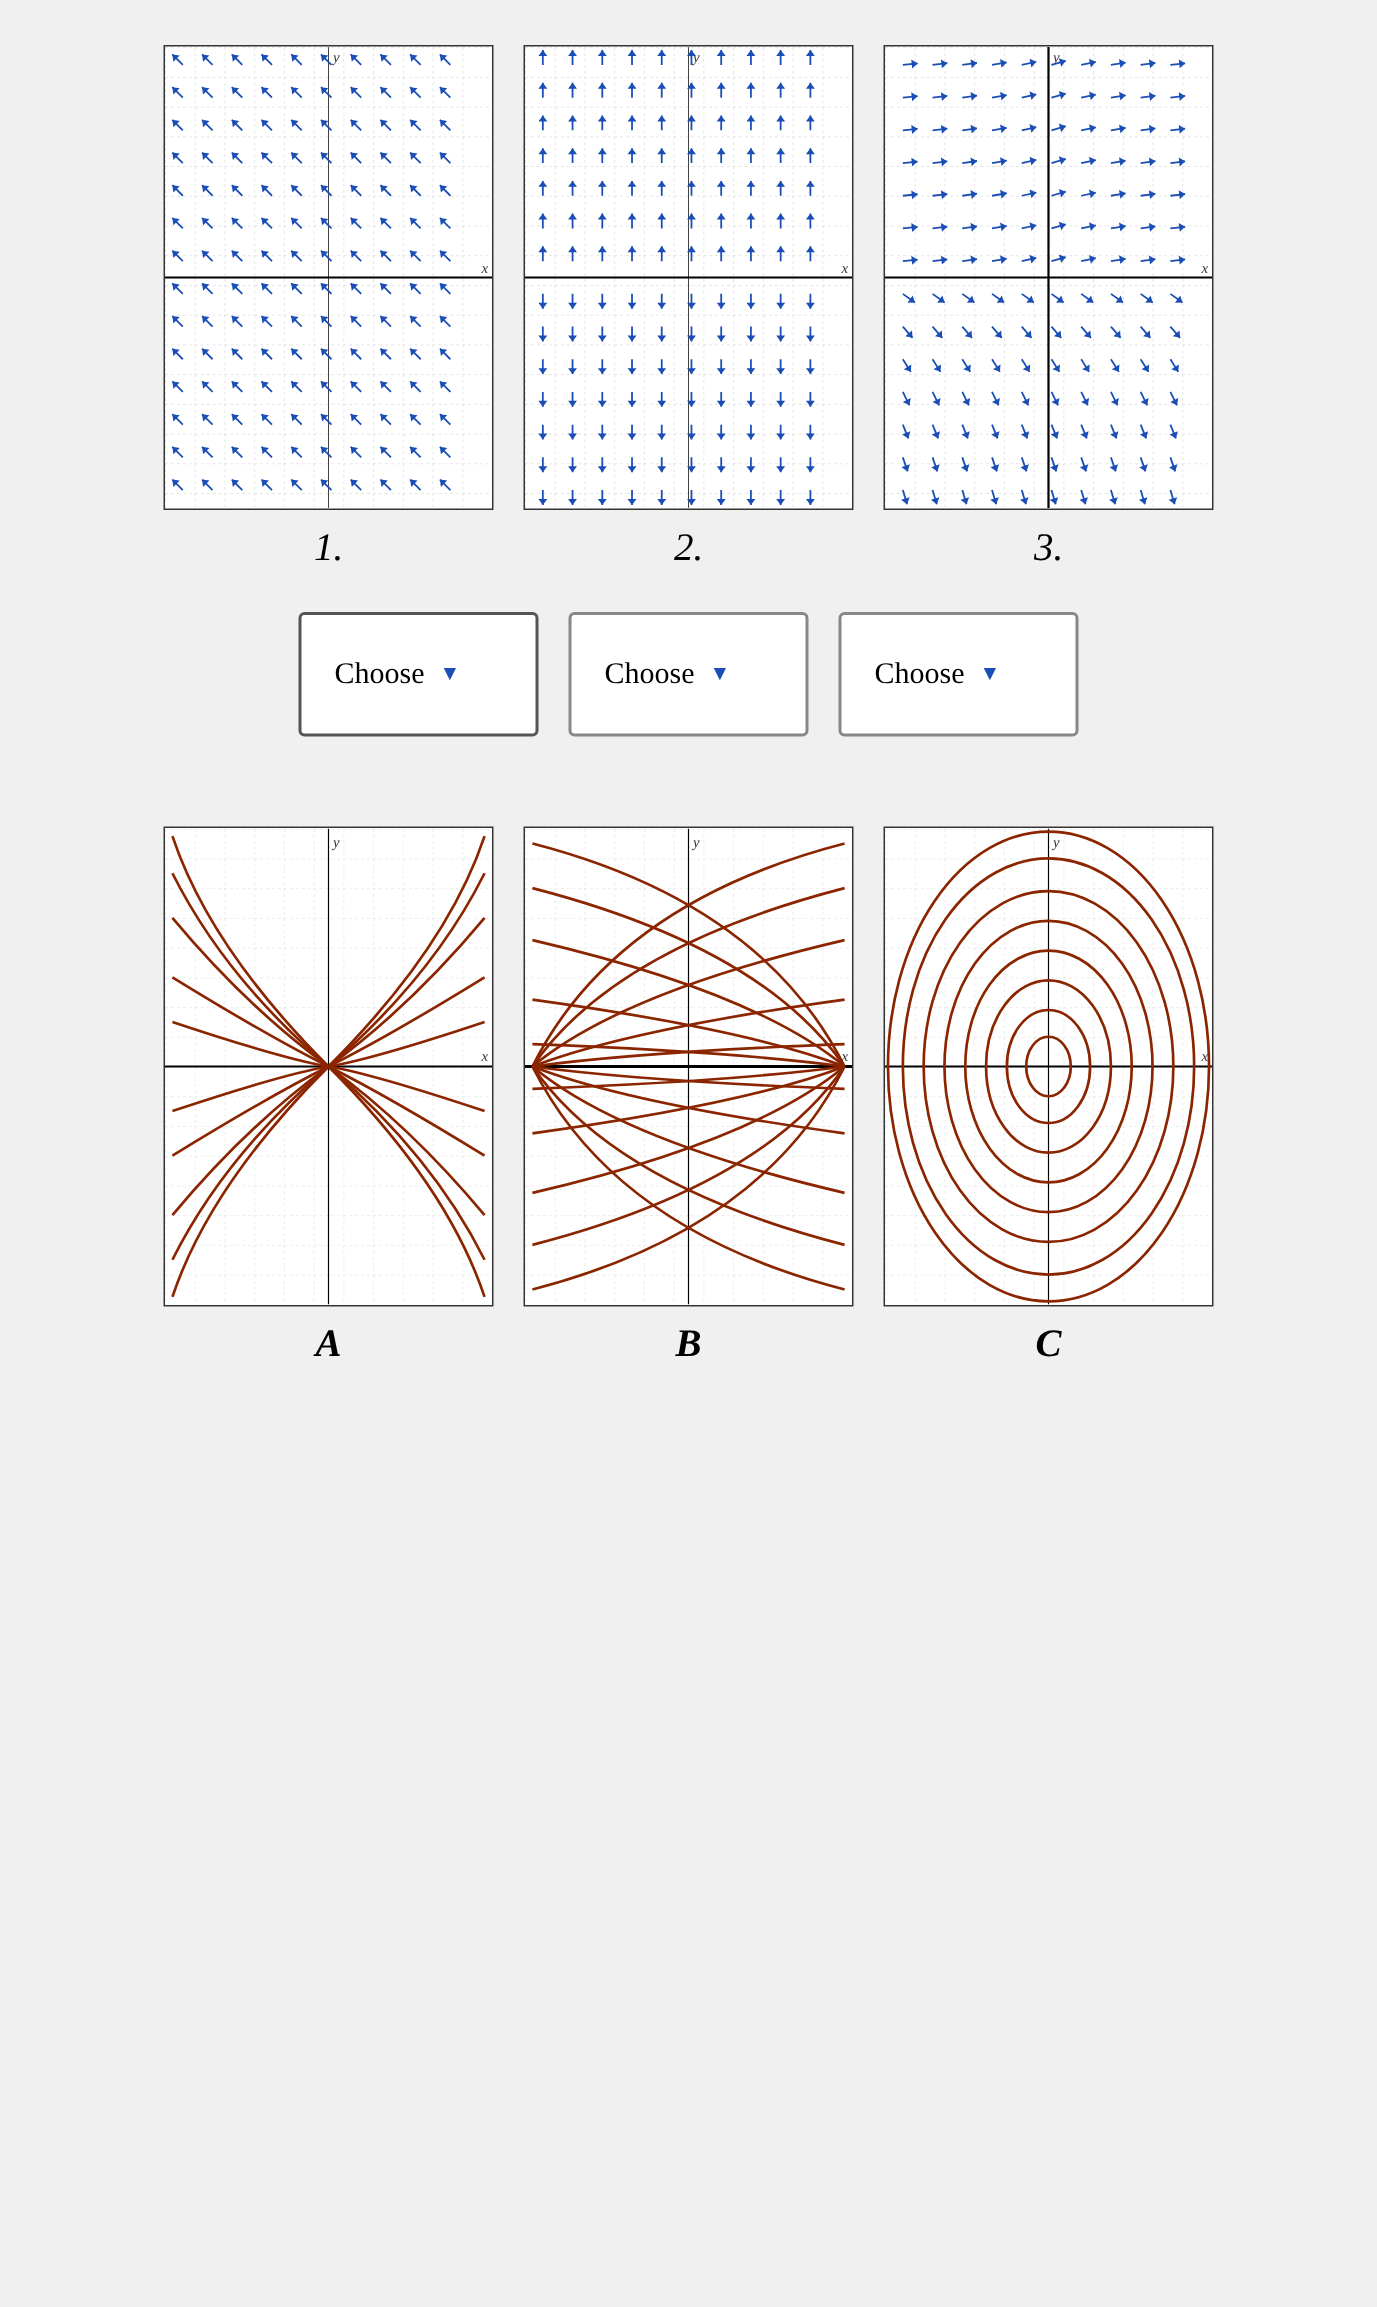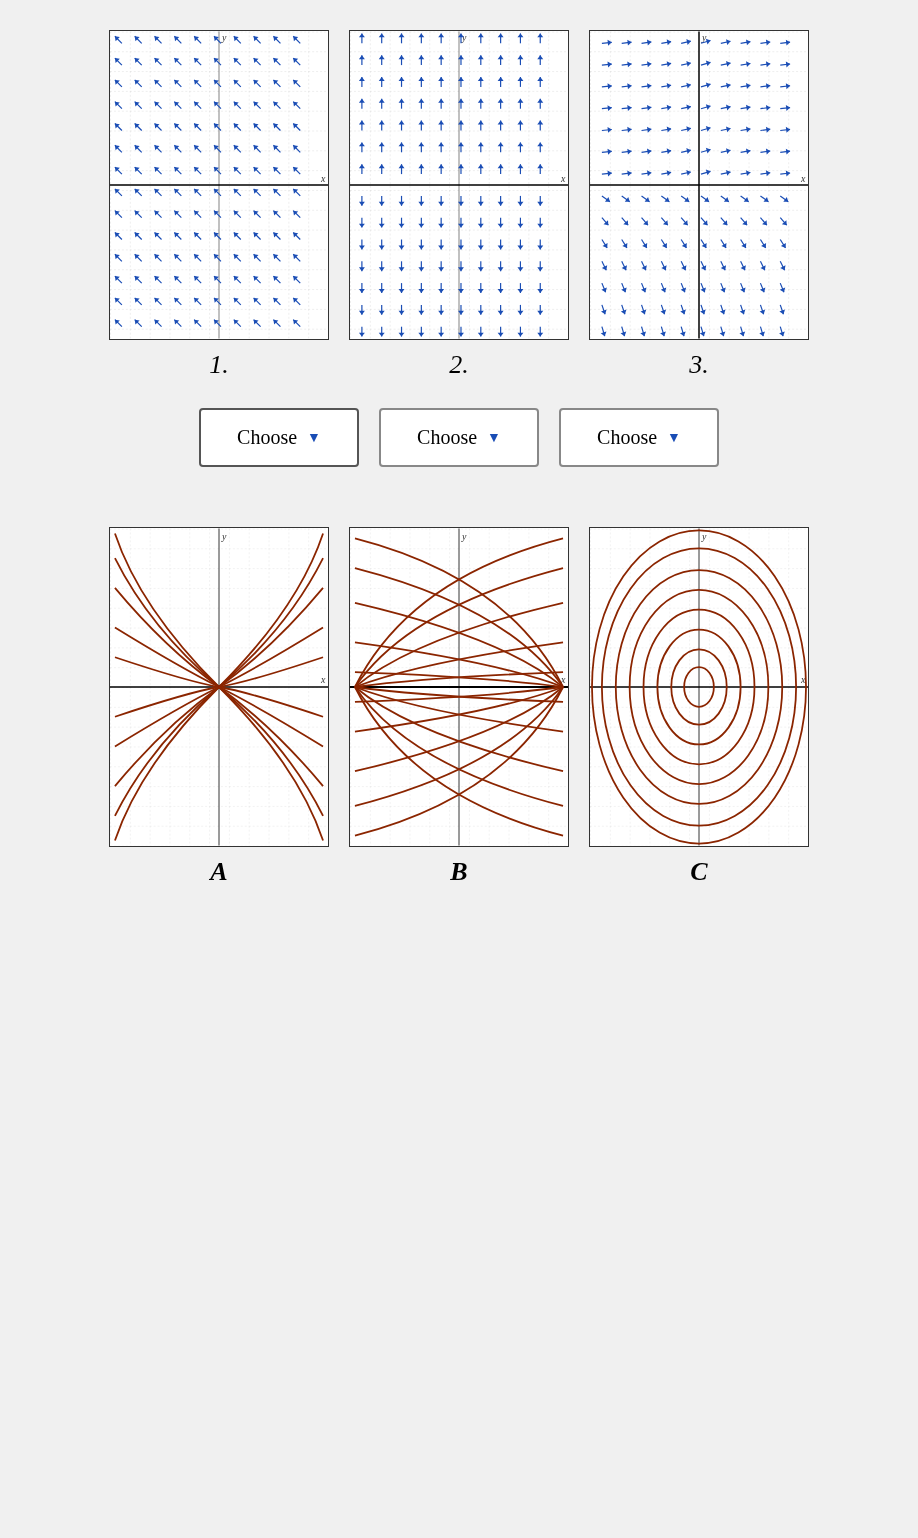--- a/index.html
+++ b/index.html
@@ -45,29 +45,29 @@
     .graph-label {
       font-size: 26px;
       margin-top: 10px;
       margin-bottom: 8px;
       font-style: italic;
     }
     .choose-btn {
       border: 2px solid #888;
       border-radius: 4px;
       background: white;
-      padding: 16px 22px;
+      padding: 28px 22px;
       font-size: 20px;
       font-family: Georgia, serif;
       cursor: pointer;
       display: flex;
       align-items: center;
       gap: 10px;
       min-width: 160px;
-      justify-content: center;
+      justify-content: flex-start;
     }
     .choose-btn:first-of-type {
       border-color: #555;
       border-width: 2.5px;
     }
     .choose-arrow {
       font-size: 14px;
       color: #1a4db5;
     }
     .phase-box {

